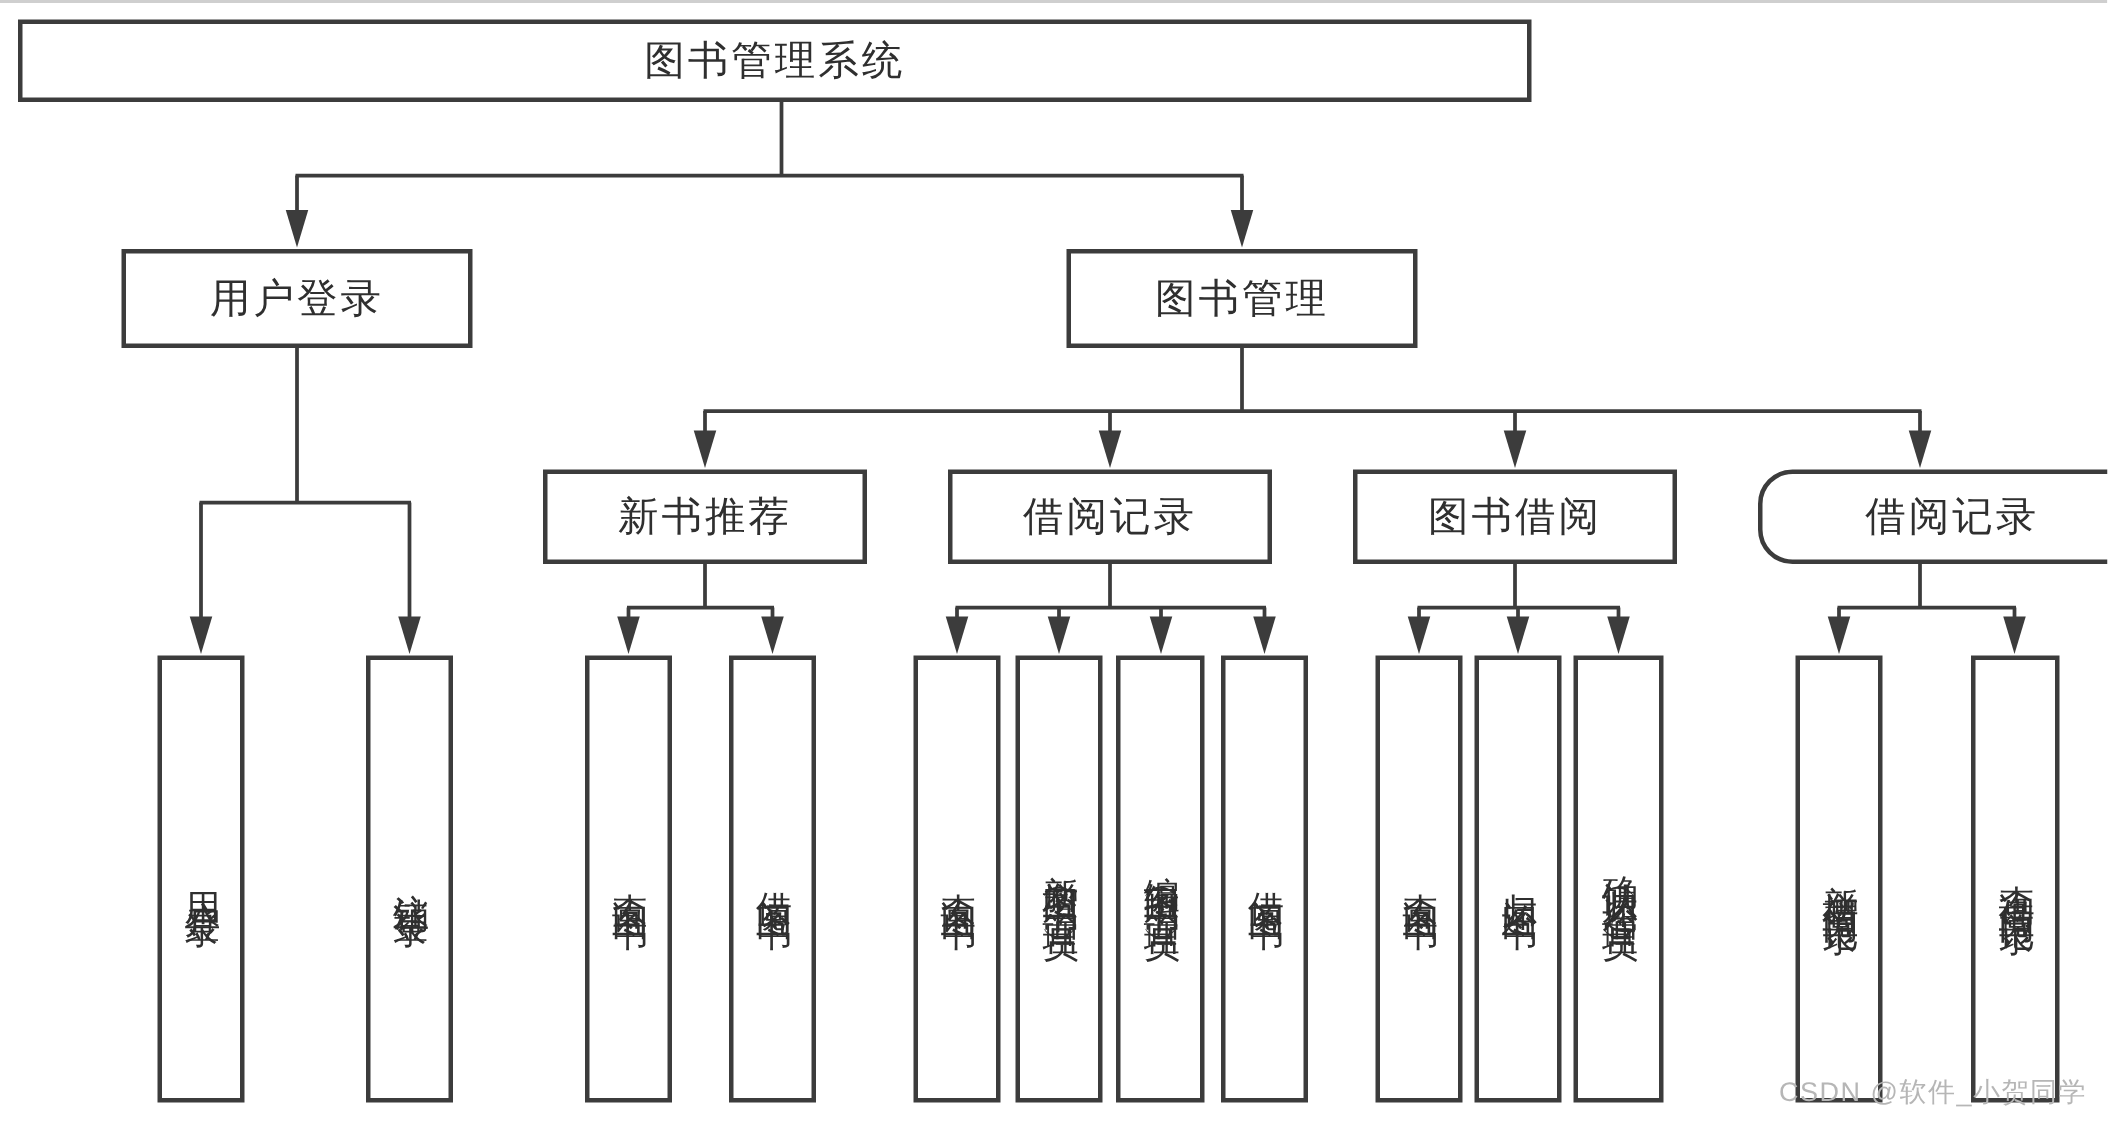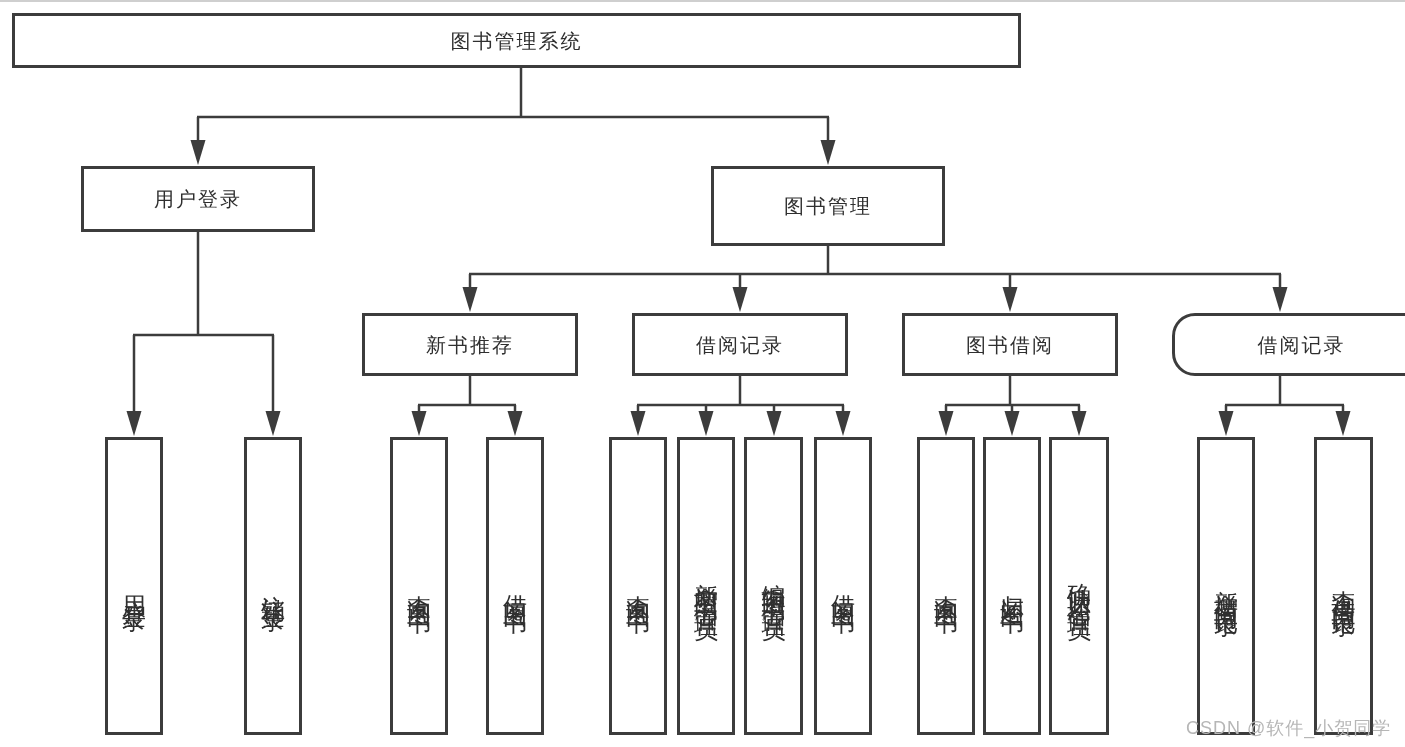--- a/index.html
+++ b/index.html
@@ -25,21 +25,21 @@
   svg.connectors polygon{fill:var(--line);}
   .box{
     position:absolute;
     box-sizing:border-box;
     border:3px solid var(--line);
     background:var(--bg);
     display:flex;align-items:center;justify-content:center;
     color:var(--text);
   }
   .hlabel{
-    font-size:20px;letter-spacing:2px;line-height:1;white-space:nowrap;
+    font-size:27px;letter-spacing:2px;line-height:1;white-space:nowrap;
   }
   .leaf .vlabel{
     writing-mode:vertical-rl;
     text-orientation:mixed;
     font-size:24px;
     letter-spacing:5px;
     line-height:1;
   }
   .watermark{
     position:absolute;left:1186px;top:716px;
@@ -111,21 +111,21 @@
       <polygon points="1335.5,411 1350.5,411 1343,436"></polygon>
     </svg>
 
   <div class="box" style="left:12px;top:13px;width:1009px;height:55px;">
     <span class="hlabel">图书管理系统</span>
   </div>
 
   <div class="box" style="left:81px;top:166px;width:234px;height:66px;">
     <span class="hlabel">用户登录</span>
   </div>
-  <div class="box" style="left:711px;top:166px;width:234px;height:80px;">
+  <div class="box" style="left:711px;top:166px;width:234px;height:66px;">
     <span class="hlabel">图书管理</span>
   </div>
 
   <div class="box" style="left:362px;top:313px;width:216px;height:63px;">
     <span class="hlabel">新书推荐</span>
   </div>
   <div class="box" style="left:632px;top:313px;width:216px;height:63px;">
     <span class="hlabel">借阅记录</span>
   </div>
   <div class="box" style="left:902px;top:313px;width:216px;height:63px;">

